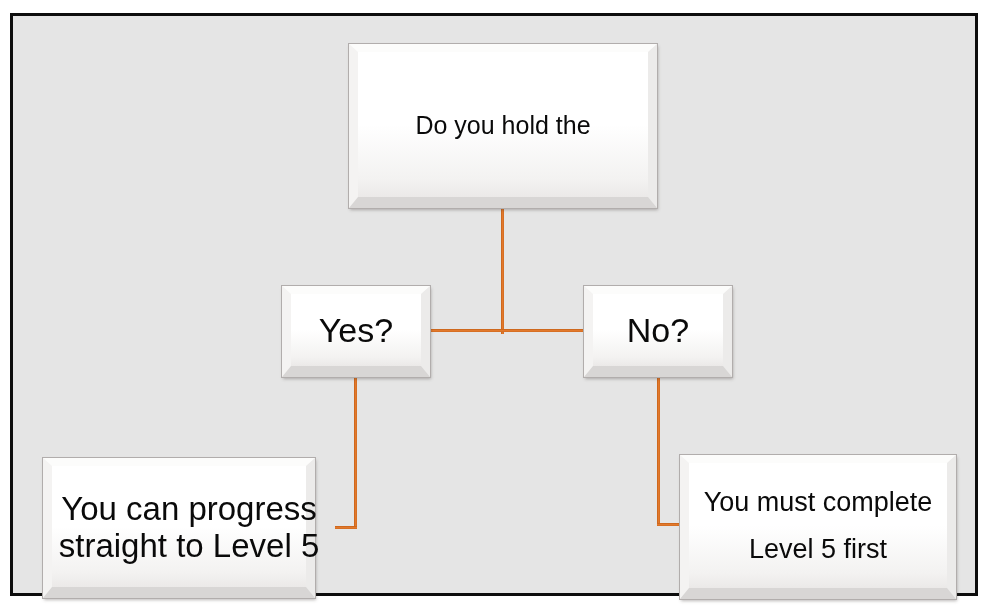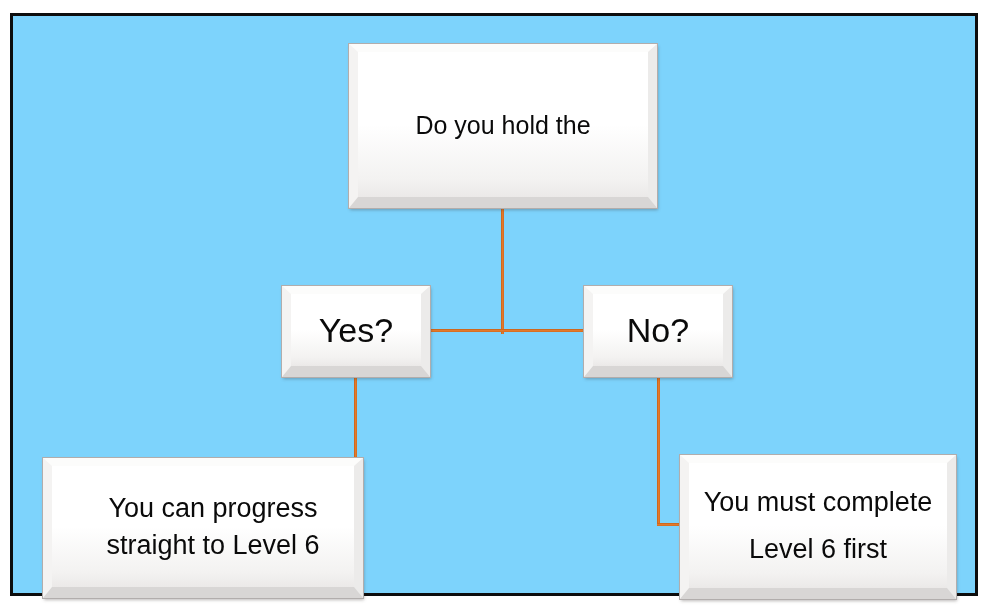--- a/index.html
+++ b/index.html
@@ -16,21 +16,21 @@
     overflow: hidden;
   }
   .slide {
     position: absolute;
     left: 10px;
     top: 13px;
     width: 968px;
     height: 583px;
     box-sizing: border-box;
     border: 3px solid #0d0d0d;
-    background: #7dd3fc;
+    background: #e5e5e5;
     text-decoration: underline;
   }
   
   .connector {
     position: absolute;
     background: linear-gradient(180deg, #c05c14 0%, #e2792c 35%, #e2792c 70%, #c05c14 100%);
     background-color: #d56c20;
   }
   .connector.h {
     background: linear-gradient(180deg, #c05c14 0%, #e2792c 40%, #e2792c 75%, #c05c14 100%);
@@ -64,22 +64,22 @@
   }
   .node.decision-yes {
     left: 269px; top: 270px; width: 148px; height: 91px;
     font-size: 34px; line-height: 40px;
   }
   .node.decision-no {
     left: 571px; top: 270px; width: 148px; height: 91px;
     font-size: 34px; line-height: 40px;
   }
   .node.outcome-left {
-    left: 30px; top: 442px; width: 320px; height: 140px;
-    font-size: 27px; line-height: 37px; padding-left: 20px;
+    left: 30px; top: 442px; width: 272px; height: 140px;
+    font-size: 33px; line-height: 37px; padding-left: 20px;
   }
   .node.outcome-right {
     left: 667px; top: 439px; width: 276px; height: 144px;
     font-size: 27px; line-height: 37px; gap: 10px;
   }
   
   .c-question-down { left: 488px; top: 192px; width: 3px; height: 126px; }
   .c-yes-no-bridge { left: 416px; top: 313px; width: 155px; height: 3px; }
   .c-yes-down      { left: 341px; top: 361px; width: 3px;  height: 152px; }
   .c-yes-elbow     { left: 322px; top: 510px; width: 22px; height: 3px; }
@@ -106,22 +106,22 @@
     <div class="node decision-yes">
       <span class="line">Yes?</span>
     </div>
 
     <div class="node decision-no">
       <span class="line">No?</span>
     </div>
 
     <div class="node outcome-left">
       <span class="line">You can progress</span>
-      <span class="line">straight to Level 6</span>
+      <span class="line">straight to Level 5</span>
     </div>
 
     <div class="node outcome-right">
       <span class="line">You must complete</span>
-      <span class="line">Level 6 first</span>
+      <span class="line">Level 5 first</span>
     </div>
 
   </div>
 </div>
 
 </body></html>

